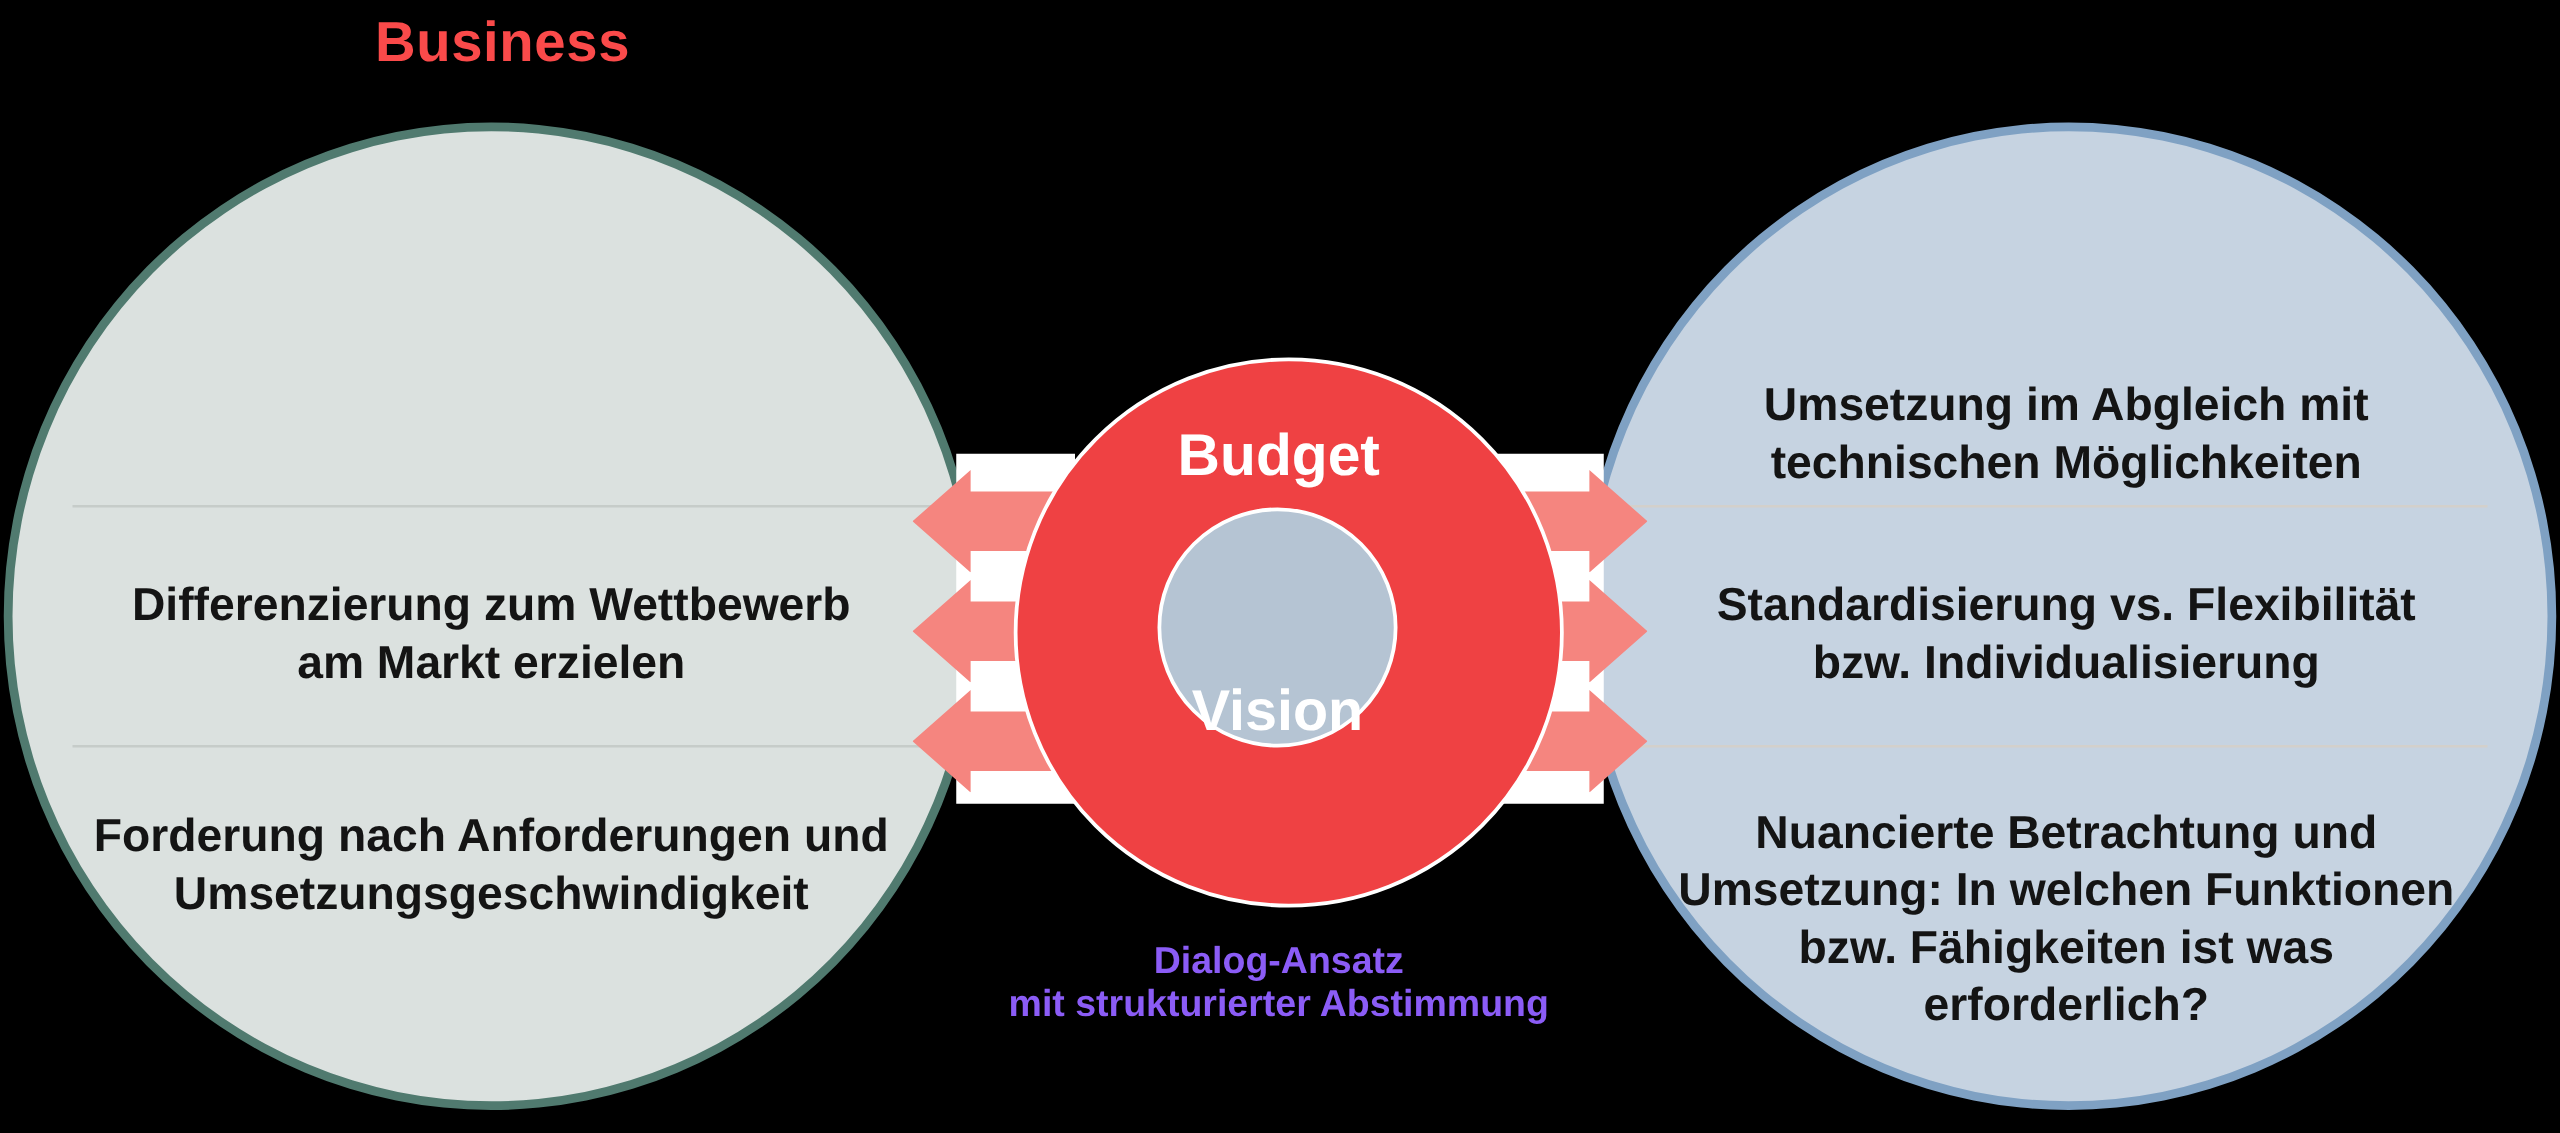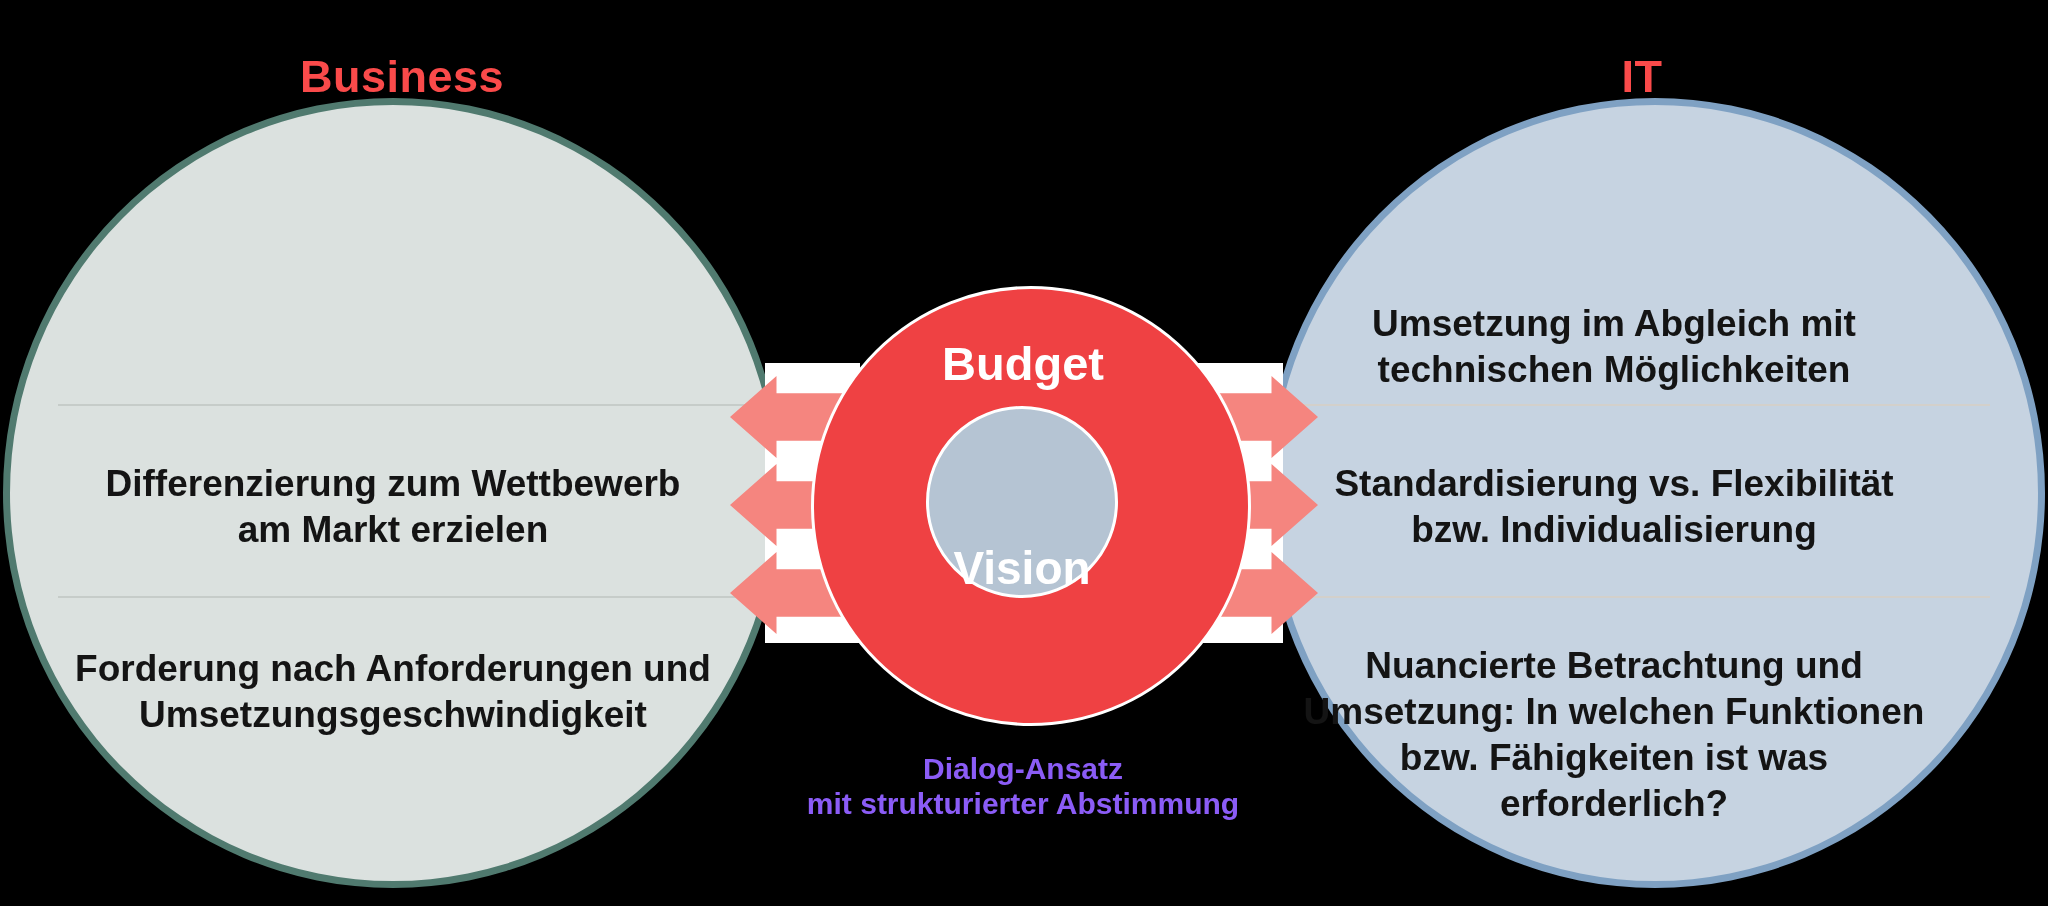--- a/index.html
+++ b/index.html
@@ -1,37 +1,37 @@
 <!DOCTYPE html>
 <html><head>
 <meta charset="utf-8">
 <style>
   html,body{margin:0;padding:0;background:#000;}
   body{font-family:"Liberation Sans", sans-serif;}
   #stage{position:relative;width:2048px;height:906px;background:#000000;overflow:hidden;}
 
   .title{position:absolute;width:400px;text-align:center;font-size:45px;line-height:52px;
-         font-weight:700;color:#FA4A4A;letter-spacing:0.5px;margin-top:43px;}
+         font-weight:700;color:#FA4A4A;letter-spacing:0.5px;}
   #business-title{left:202px;top:8px;}
   #it-title{left:1442px;top:8px;}
 
   .big-circle{position:absolute;top:98px;width:780px;height:790px;border-radius:50%;box-sizing:border-box;}
   #business-circle{left:3px;background:#DBE1DF;border:7px solid #507A6F;}
   #it-circle{left:1265px;background:#C6D3E1;border:7px solid #7FA1C3;}
 
   .divider{position:absolute;height:2px;}
   .divider.left{left:58px;width:688px;background:#C6CCC9;}
   .divider.right{left:1302px;width:688px;background:#D3D0CB;}
   .divider.row1{top:404px;}
   .divider.row2{top:596px;}
 
   .circle-text{position:absolute;width:720px;text-align:center;font-weight:700;color:#141414;
                font-size:37px;line-height:46px;white-space:pre-line;}
   .circle-text.left{left:33px;}
-  .circle-text.right{left:1254px;}
+  .circle-text.right{left:1293px;}
   #biz-item-1,#it-item-1{top:301px;}
   #biz-item-2,#it-item-2{top:461px;}
   #biz-item-3{top:646px;}
   #it-item-3{top:643px;}
 
   .band{position:absolute;top:363px;width:95px;height:280px;background:#FFFFFF;}
   #band-left{left:765px;}
   #band-right{left:1188px;}
 
   .arrow{position:absolute;width:150px;height:82px;background:#F5857F;}
@@ -54,21 +54,20 @@
 
   #center-caption{position:absolute;left:723px;top:751px;width:600px;text-align:center;
                   font-size:30px;line-height:35px;font-weight:700;color:#8b5cf6;white-space:pre-line;}
 </style>
 </head>
 <body>
 
 <div id="stage">
 
   <div class="title" id="business-title">Business</div>
-  <div class="title" id="it-title">IT</div>
 
   <div class="big-circle" id="business-circle"></div>
   <div class="big-circle" id="it-circle"></div>
 
   <div class="divider left row1"></div>
   <div class="divider left row2"></div>
   <div class="divider right row1"></div>
   <div class="divider right row2"></div>
 
   <div class="circle-text left" id="biz-item-2">Differenzierung zum Wettbewerb

